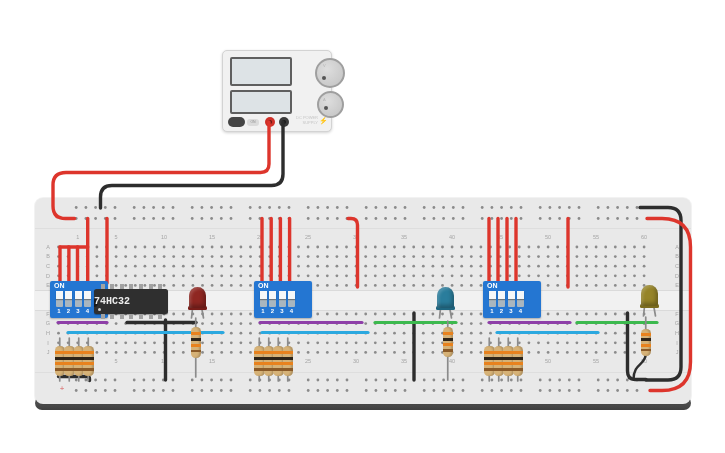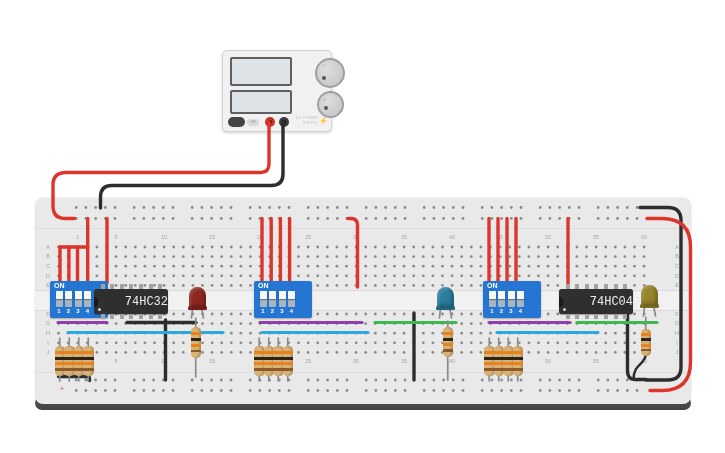--- a/index.html
+++ b/index.html
@@ -57,22 +57,22 @@
   .slot{position:absolute;top:10px;width:7px;height:16px;background:#a9b6bf;border-radius:1px;}
   .slot::after{content:"";position:absolute;left:0;top:0;width:7px;height:8px;background:#f5f7f8;
                box-shadow:0 1px 1px rgba(0,0,0,.35);}
   .dip-n{position:absolute;top:26.5px;width:10px;text-align:center;font-size:6px;font-weight:bold;color:#fff;}
 
   .ic{position:absolute;top:289px;width:74px;height:25px;background:var(--ic-body);border-radius:2.5px;
       box-shadow:0 1px 1px rgba(0,0,0,.35);z-index:5;}
   .pin{position:absolute;width:4px;height:5px;background:#a2a2a2;z-index:-1;}
   .notch{position:absolute;left:0;top:7.5px;width:4px;height:10px;background:#1a1a1a;border-radius:0 5px 5px 0;}
   .pin1dot{position:absolute;left:4px;bottom:3px;width:3px;height:3px;border-radius:50%;background:#d0d0d0;}
-  .ic-label{position:absolute;left:0;right:0;top:50%;transform:translateY(-52%);text-align:right;
-            font-family:"Liberation Mono","DejaVu Sans Mono",monospace;font-size:12px;font-weight:normal;color:#ededed;}
+  .ic-label{position:absolute;left:0;right:0;top:50%;transform:translateY(-52%);text-align:left;
+            font-family:"Liberation Mono","DejaVu Sans Mono",monospace;font-size:10px;font-weight:bold;color:#ededed;}
 
   .led{position:absolute;width:19px;height:24px;z-index:4;}
   .led-dome{position:absolute;left:1px;top:0;width:17px;height:21px;border-radius:8.5px 8.5px 2px 2px;
             box-shadow:inset -2px -3px 4px rgba(0,0,0,.30),inset 2px 2px 3px rgba(255,255,255,.18);}
   .led-flange{position:absolute;left:0;top:18.5px;width:19px;height:4px;border-radius:1.5px;}
 
   .res{position:absolute;width:10.5px;background:var(--res-body);border-radius:4.5px;
        box-shadow:inset -2px 0 2px rgba(0,0,0,.18);z-index:4;}
   .res i{position:absolute;left:0;width:100%;height:11%;}
   .res .b0{top:16%;} .res .b1{top:35%;} .res .b2{top:54%;} .res .b3{top:74%;height:8%;}
@@ -1111,39 +1111,20 @@
       <i class="pin" style="left: 25.7px; top: 25px;"></i>
       <i class="pin" style="left: 35.3px; top: -5px;"></i>
       <i class="pin" style="left: 35.3px; top: 25px;"></i>
       <i class="pin" style="left: 44.9px; top: -5px;"></i>
       <i class="pin" style="left: 44.9px; top: 25px;"></i>
       <i class="pin" style="left: 54.5px; top: -5px;"></i>
       <i class="pin" style="left: 54.5px; top: 25px;"></i>
       <i class="pin" style="left: 64.1px; top: -5px;"></i>
       <i class="pin" style="left: 64.1px; top: 25px;"></i>
     </div>
-  <div class="ic" style="left:559px">
-    <i class="notch"></i>
-    <i class="pin1dot"></i>
-    <span class="ic-label">74HC04</span>
-  <i class="pin" style="left: 6.5px; top: -5px;"></i>
-      <i class="pin" style="left: 6.5px; top: 25px;"></i>
-      <i class="pin" style="left: 16.1px; top: -5px;"></i>
-      <i class="pin" style="left: 16.1px; top: 25px;"></i>
-      <i class="pin" style="left: 25.7px; top: -5px;"></i>
-      <i class="pin" style="left: 25.7px; top: 25px;"></i>
-      <i class="pin" style="left: 35.3px; top: -5px;"></i>
-      <i class="pin" style="left: 35.3px; top: 25px;"></i>
-      <i class="pin" style="left: 44.9px; top: -5px;"></i>
-      <i class="pin" style="left: 44.9px; top: 25px;"></i>
-      <i class="pin" style="left: 54.5px; top: -5px;"></i>
-      <i class="pin" style="left: 54.5px; top: 25px;"></i>
-      <i class="pin" style="left: 64.1px; top: -5px;"></i>
-      <i class="pin" style="left: 64.1px; top: 25px;"></i>
-    </div>
 
   <div class="led" style="left:188px;top:287px">
     <i class="led-flange" style="background: rgb(119, 29, 25);"></i>
     <i class="led-dome" style="background: rgb(143, 39, 34);"></i>
   </div>
   <div class="led" style="left:436px;top:287px">
     <i class="led-flange" style="background: rgb(31, 102, 128);"></i>
     <i class="led-dome" style="background: rgb(42, 125, 156);"></i>
   </div>
   <div class="led" style="left:640px;top:285px">

